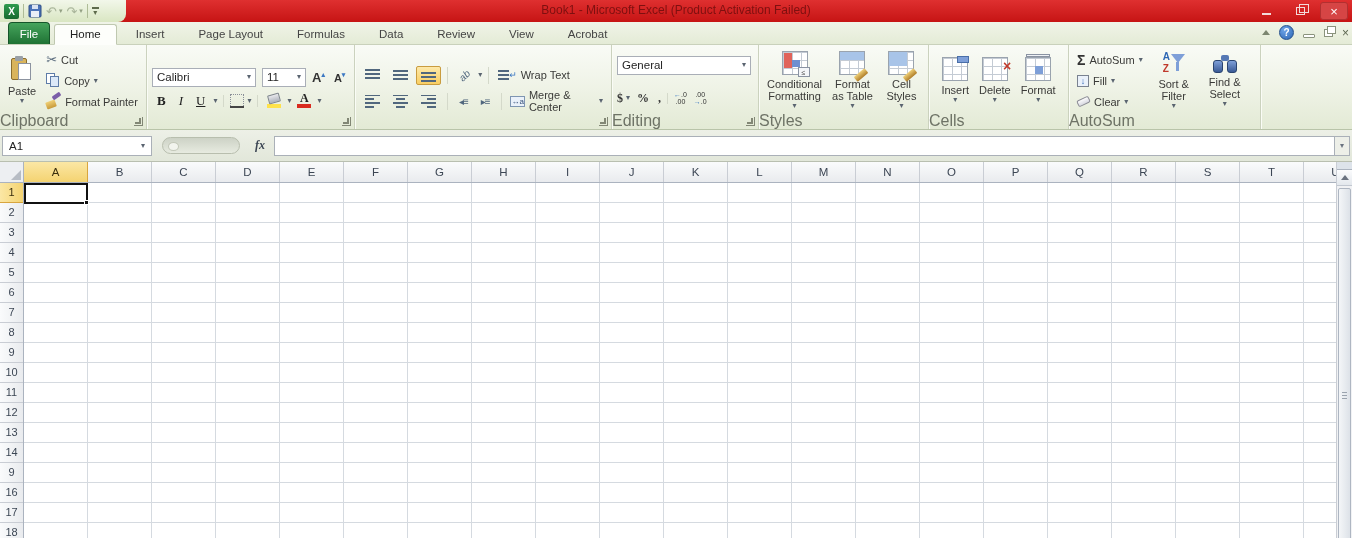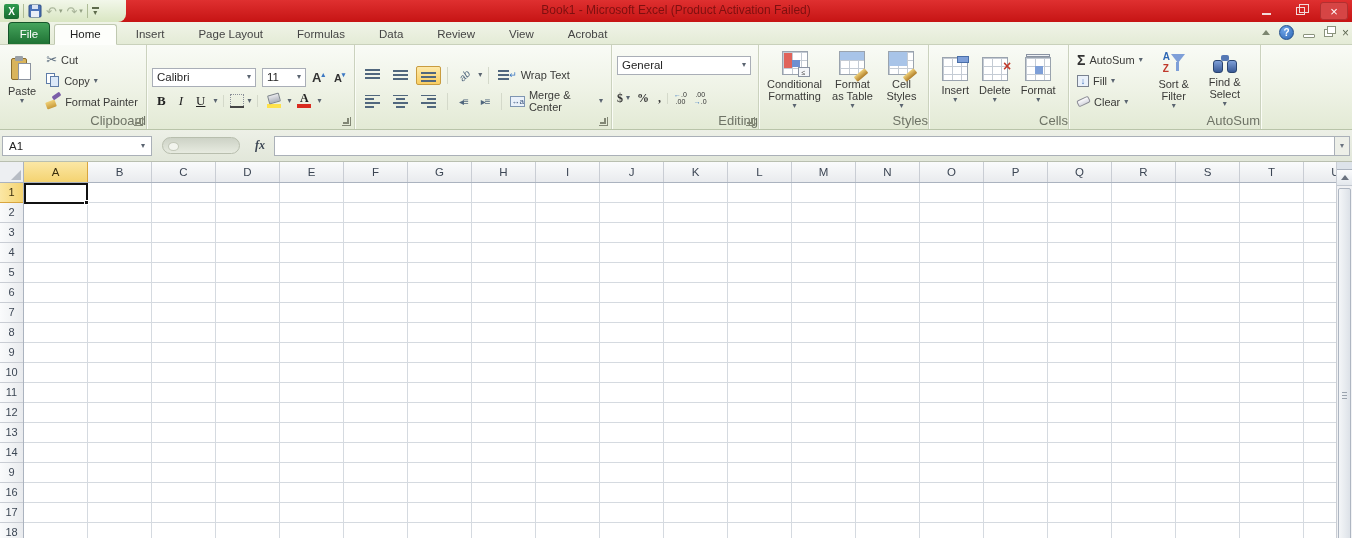--- a/index.html
+++ b/index.html
@@ -41,21 +41,21 @@
               color:#fff; font-weight:bold; font-size:10px; display:flex; align-items:center; justify-content:center; border:1px solid #24508C; }
   .wb-min { width:12px; height:4px; border:1px solid #8A937D; border-radius:1px; margin-top:6px; background:#fff; }
   .wb-restore { position:relative; width:9px; height:8px; border:1px solid #8A937D; background:#fff; }
   .wb-restore::before { content:""; position:absolute; left:2px; top:-4px; width:7px; height:6px; border:1px solid #8A937D; background:#fff; }
   .wb-close { color:#5E6852; font-size:12px; line-height:1; width:8px; overflow:hidden; }
 
   
   .ribbon { height:85px; background:linear-gradient(#F9FBF6,#EEF2E5 55%,#E3EAD5); border-bottom:1px solid #B9C4A9; display:flex; }
   .group { position:relative; display:flex; flex-direction:column; border-right:1px solid #CBD2BE; box-shadow:1px 0 0 #FAFCF6; }
   .gbody { flex:1; display:flex; align-items:center; padding:3px 5px 1px; }
-  .glabel { height:15px; text-align:right; font-size:13px; color:#6E7366; line-height:14px; }
+  .glabel { height:15px; text-align:left; font-size:16px; color:#6E7366; line-height:14px; }
   .launcher { position:absolute; right:3px; bottom:3px; width:9px; height:9px; border-right:1px solid #828775; border-bottom:1px solid #828775; }
   .launcher::after { content:""; position:absolute; right:1px; bottom:1px; width:4px; height:4px;
                      border-right:2px solid #828775; border-bottom:2px solid #828775; }
   .car { font-size:8px; color:#5A6470; line-height:1; }
   .vbtn { display:flex; flex-direction:column; align-items:center; justify-content:flex-start; text-align:center;
           line-height:12px; padding:2px 3px; color:#3A3A38; }
   .vbtn .lbl { margin-top:3px; }
   .sbtn { display:flex; align-items:center; gap:4px; padding:1px 3px; height:21px; }
   .stack { display:flex; flex-direction:column; justify-content:center; }
   .selbox { background:#fff; border:1px solid #A9AEB7; height:19px; display:flex; align-items:center; padding:0 4px; font-size:11.5px; color:#1f1f1f; }

